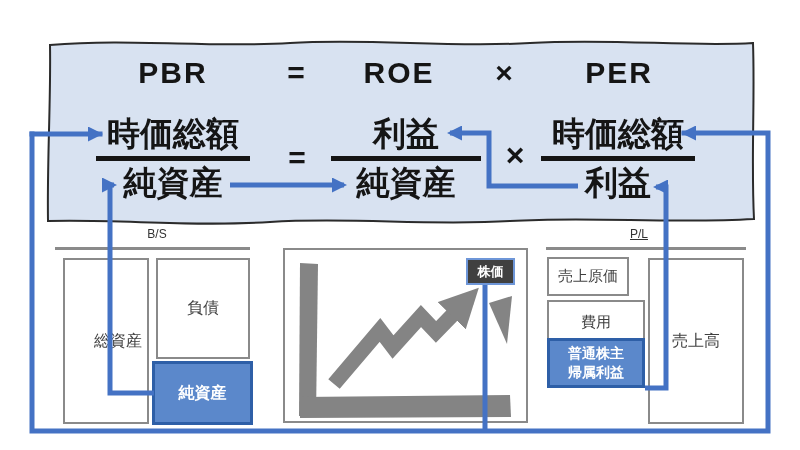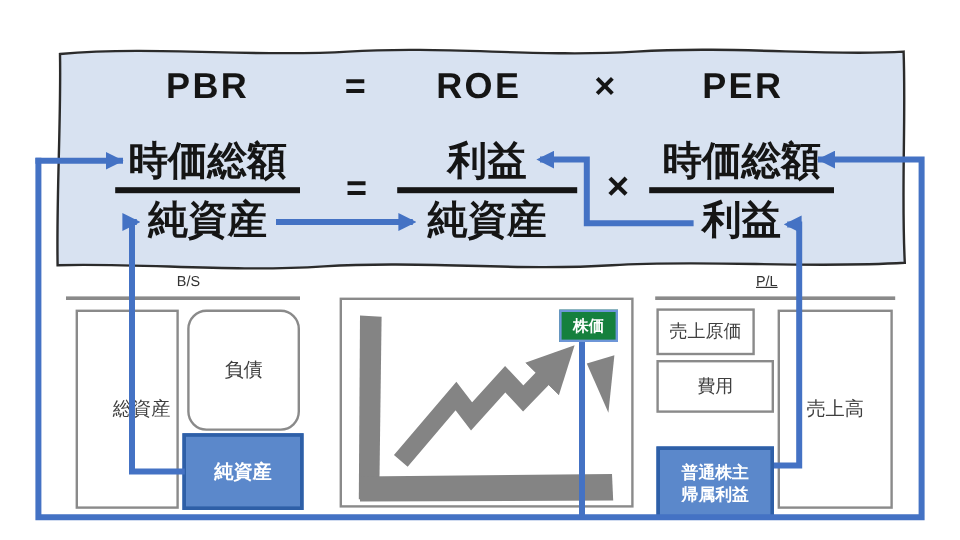--- a/index.html
+++ b/index.html
@@ -30,28 +30,28 @@
   .x2{left:515px;top:137px;font-size:32px;}
 
   
   .sec-title{position:absolute;top:227px;font-size:12px;color:#333;transform:translateX(-50%);z-index:2;}
   .sec-line{position:absolute;top:247px;height:3px;background:#8a8a8a;z-index:2;}
   .box{position:absolute;box-sizing:border-box;background:#fff;border:2px solid #8a8a8a;
        display:flex;align-items:center;justify-content:center;
        color:#3f3f3f;font-size:16px;z-index:2;white-space:nowrap;}
   .bluebox{background:#5b88cb;border:3px solid #2e5fa7;color:#fff;font-weight:bold;}
   .total-assets{left:63px;top:258px;width:86px;height:166px;padding-left:24px;}
-  .liabilities{left:156px;top:258px;width:94px;height:101px;border-radius:16px;}
+  .liabilities{left:156px;top:258px;width:94px;height:101px;}
   .net-assets{left:152px;top:361px;width:101px;height:64px;}
   .chart-box{left:283px;top:248px;width:245px;height:175px;}
-  .badge{left:466px;top:258px;width:49px;height:27px;background:#15803d;border:2px solid #6e96d8;
+  .badge{left:466px;top:258px;width:49px;height:27px;background:#404040;border:2px solid #6e96d8;
          color:#fff;font-weight:bold;font-size:13px;z-index:12;}
   .cogs{left:547px;top:257px;width:82px;height:39px;font-size:15px;}
   .expenses{left:547px;top:300px;width:98px;height:44px;font-size:15px;}
-  .profit{left:547px;top:372px;width:98px;height:61px;font-size:14px;flex-direction:column;line-height:19px;}
+  .profit{left:547px;top:338px;width:98px;height:50px;font-size:14px;flex-direction:column;line-height:19px;}
   .sales{left:648px;top:258px;width:96px;height:166px;}
   .bs-title{left:157px;}
   .bs-line{left:55px;width:195px;}
   .pl-title{left:639px;text-decoration:underline;}
   .pl-line{left:546px;width:200px;}
 </style>
 </head>
 <body>
 
 <div class="stage">

